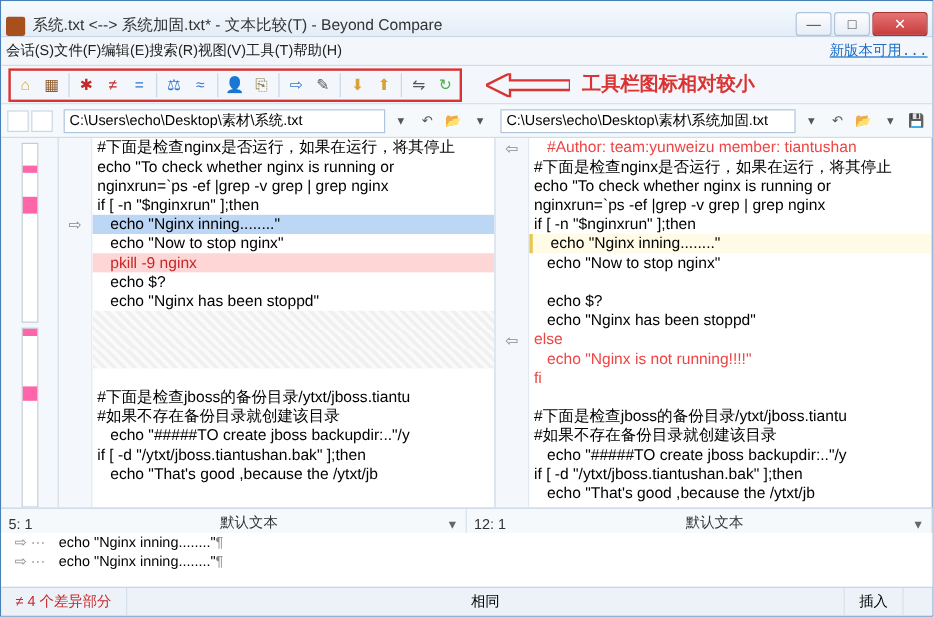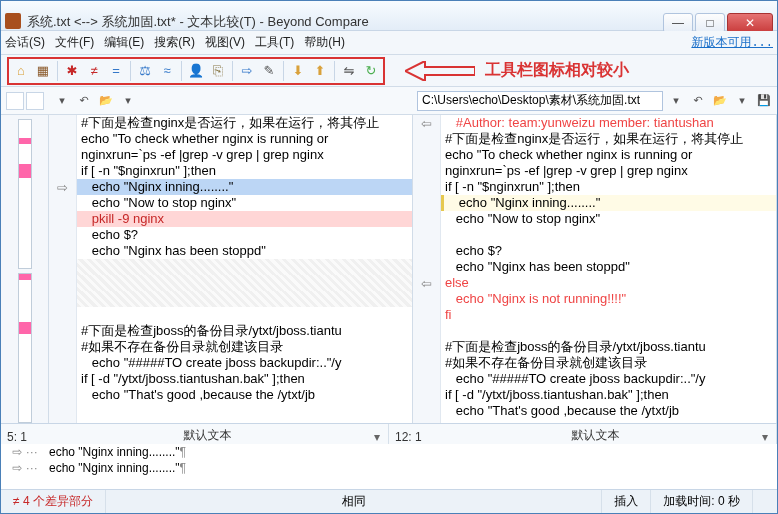--- a/index.html
+++ b/index.html
@@ -1,24 +1,24 @@
 <!DOCTYPE html>
 <html><head>
 <meta charset="utf-8">
 <style>
 * { margin: 0; padding: 0; box-sizing: border-box; font-family: "Microsoft YaHei", Tahoma, sans-serif; }
 body { width: 778px; height: 514px; background: #fff; font-size: 12px; overflow: hidden; }
 .window { border: 1px solid #4a80b8; height: 514px; display: flex; flex-direction: column; background: linear-gradient(#eaf1f9, #dae6f3); }
-.titlebar { height: 30px; display: flex; align-items: flex-start; padding: 12px 4px; background: linear-gradient(#f7fbff, #e3edf7); border-bottom: 1px solid #c8d6e6; }
+.titlebar { height: 30px; display: flex; align-items: flex-end; padding: 0 4px; background: linear-gradient(#f7fbff, #e3edf7); border-bottom: 1px solid #c8d6e6; }
 .titlebar .ticon { width: 16px; height: 16px; background: #a84f1e; margin-right: 6px; border-radius: 2px; }
 .titlebar .title { flex: 1; color: #333; font-size: 13px; }
 .winbtns { display: flex; gap: 2px; }
 .winbtn { width: 30px; height: 20px; border: 1px solid #b0c4de; border-radius: 3px; background: linear-gradient(#fdfdfd,#e7eef7); display:flex; align-items:center; justify-content:center; font-size:12px; color:#444; }
 .winbtn.close { width: 46px; background: linear-gradient(#e57373,#c93c3c); color:#fff; border-color:#a83232; }
-.menubar { height: 24px; display: flex; align-items: center; padding: 0 4px; gap: 10px; background: #f3f7fb; border-bottom: 1px solid #d1dce8; }
+.menubar { height: 24px; display: flex; align-items: center; padding: 0 4px; background: #f3f7fb; border-bottom: 1px solid #d1dce8; }
 .menubar span { color: #222; cursor: default; }
 .menubar .spacer { flex: 1; }
 .menubar .newver { color: #1a6fc9; text-decoration: underline; font-family: Liberation Mono, monospace; }
 .toolbar-wrap { height: 32px; display: flex; align-items: center; padding: 2px 6px; background: #f3f7fb; border-bottom: 1px solid #d1dce8; }
 .toolbar { display: flex; align-items: center; gap: 2px; border: 2px solid #d93333; padding: 2px; }
 .tbtn { width: 20px; height: 20px; display:flex; align-items:center; justify-content:center; font-size:13px; border:1px solid transparent; }
 .sep { width:1px; height:20px; background:#c8d6e6; margin:0 2px; }
 .arrow-left { width: 70px; height: 20px; position: relative; margin-left: 20px; }
 .arrow-left svg { width:100%; height:100%; }
 .annot { color:#d93333; font-weight:bold; font-size:16px; margin-left: 10px; }
@@ -115,20 +115,21 @@
     </div>
     <div class="annot">工具栏图标相对较小</div>
   </div>
 
   <div class="paths">
     <div class="sideicons">
       <div class="ic"></div>
       <div class="ic"></div>
     </div>
     <div class="pathcell">
+      <input class="pathinput" value="C:\Users\echo\Desktop\素材\系统.txt" style="">
       <div class="smbtn">▾</div>
       <div class="smbtn">↶</div>
       <div class="smbtn" style="color:#d9a13b">📂</div>
       <div class="smbtn">▾</div>
     </div>
     <div class="pathcell">
       <input class="pathinput" value="C:\Users\echo\Desktop\素材\系统加固.txt" style="">
       <div class="smbtn">▾</div>
       <div class="smbtn">↶</div>
       <div class="smbtn" style="color:#d9a13b">📂</div>
@@ -223,16 +224,15 @@
           <span class="txt">echo "Nginx inning........"</span>
           <span style="color:#888"> ¶</span>
         </div>
     </div>
   </div>
 
   <div class="status">
     <div class="cell red">≠ 4 个差异部分</div>
     <div class="cell fill" style="justify-content:center">相同</div>
     <div class="cell">插入</div>
-    <div class="cell">加载时间: 0 秒</div>
     <div class="cell" style="width:20px;border:none"></div>
   </div>
 </div>
 
 </body></html>

